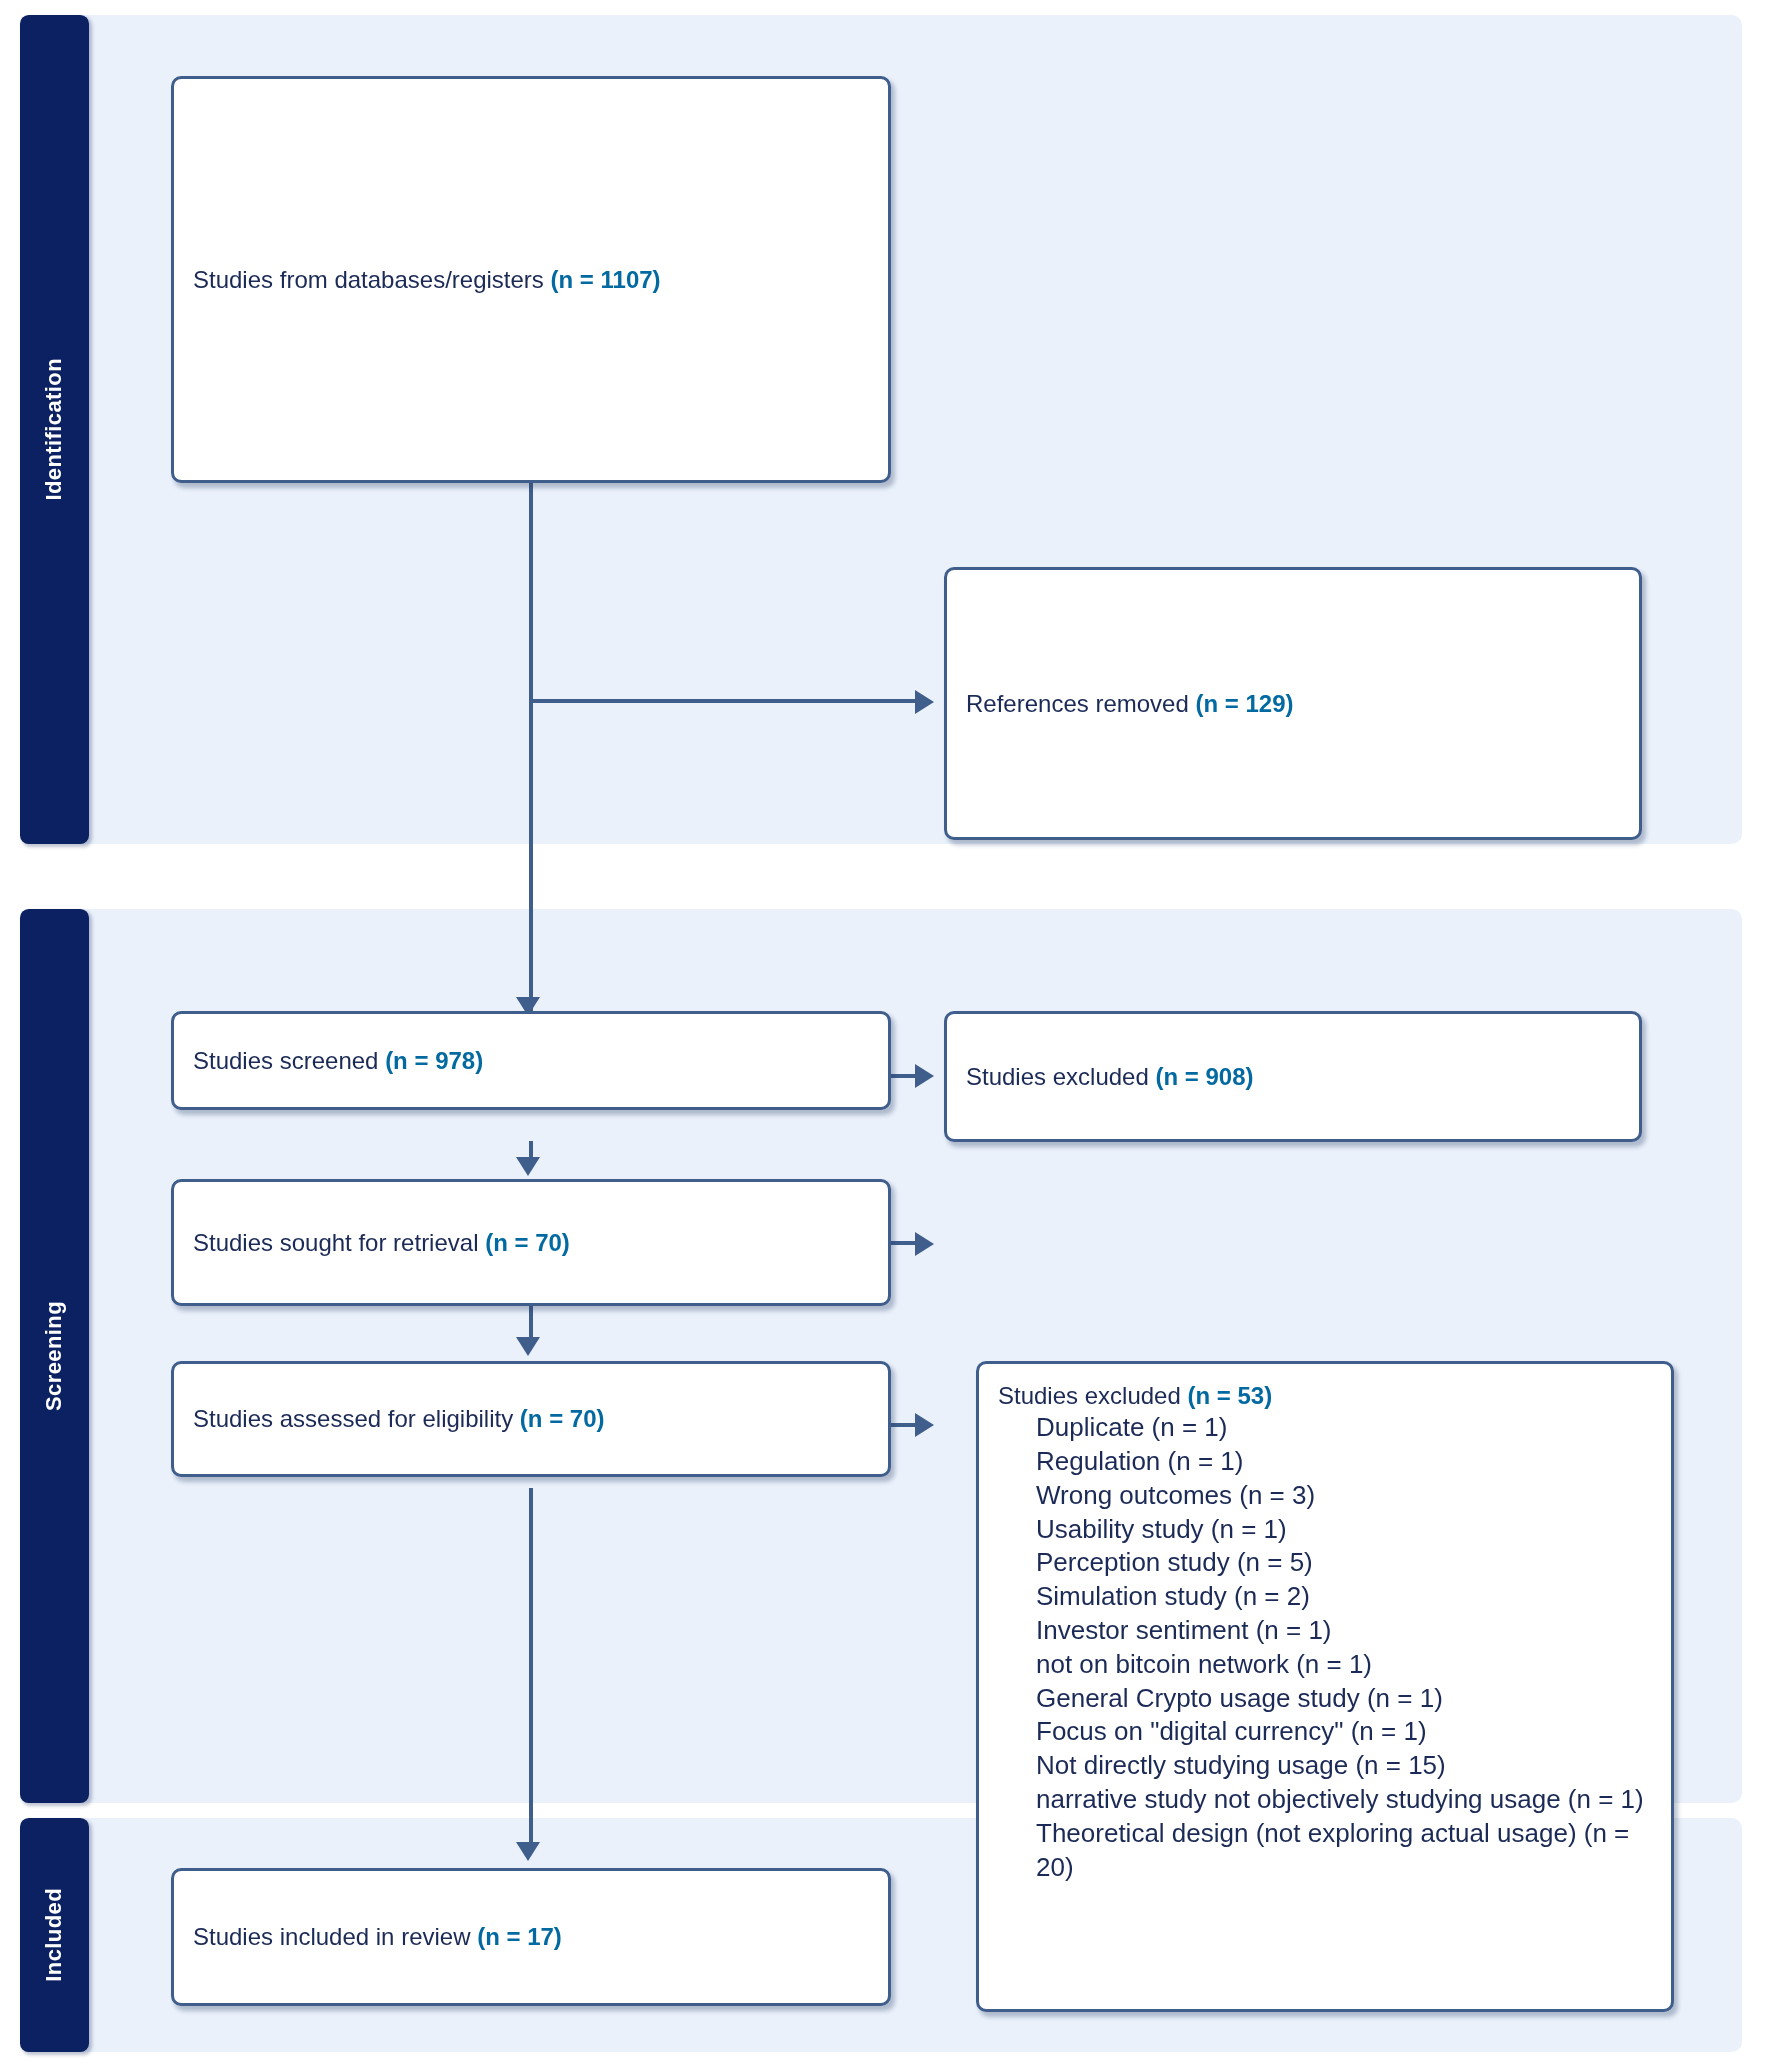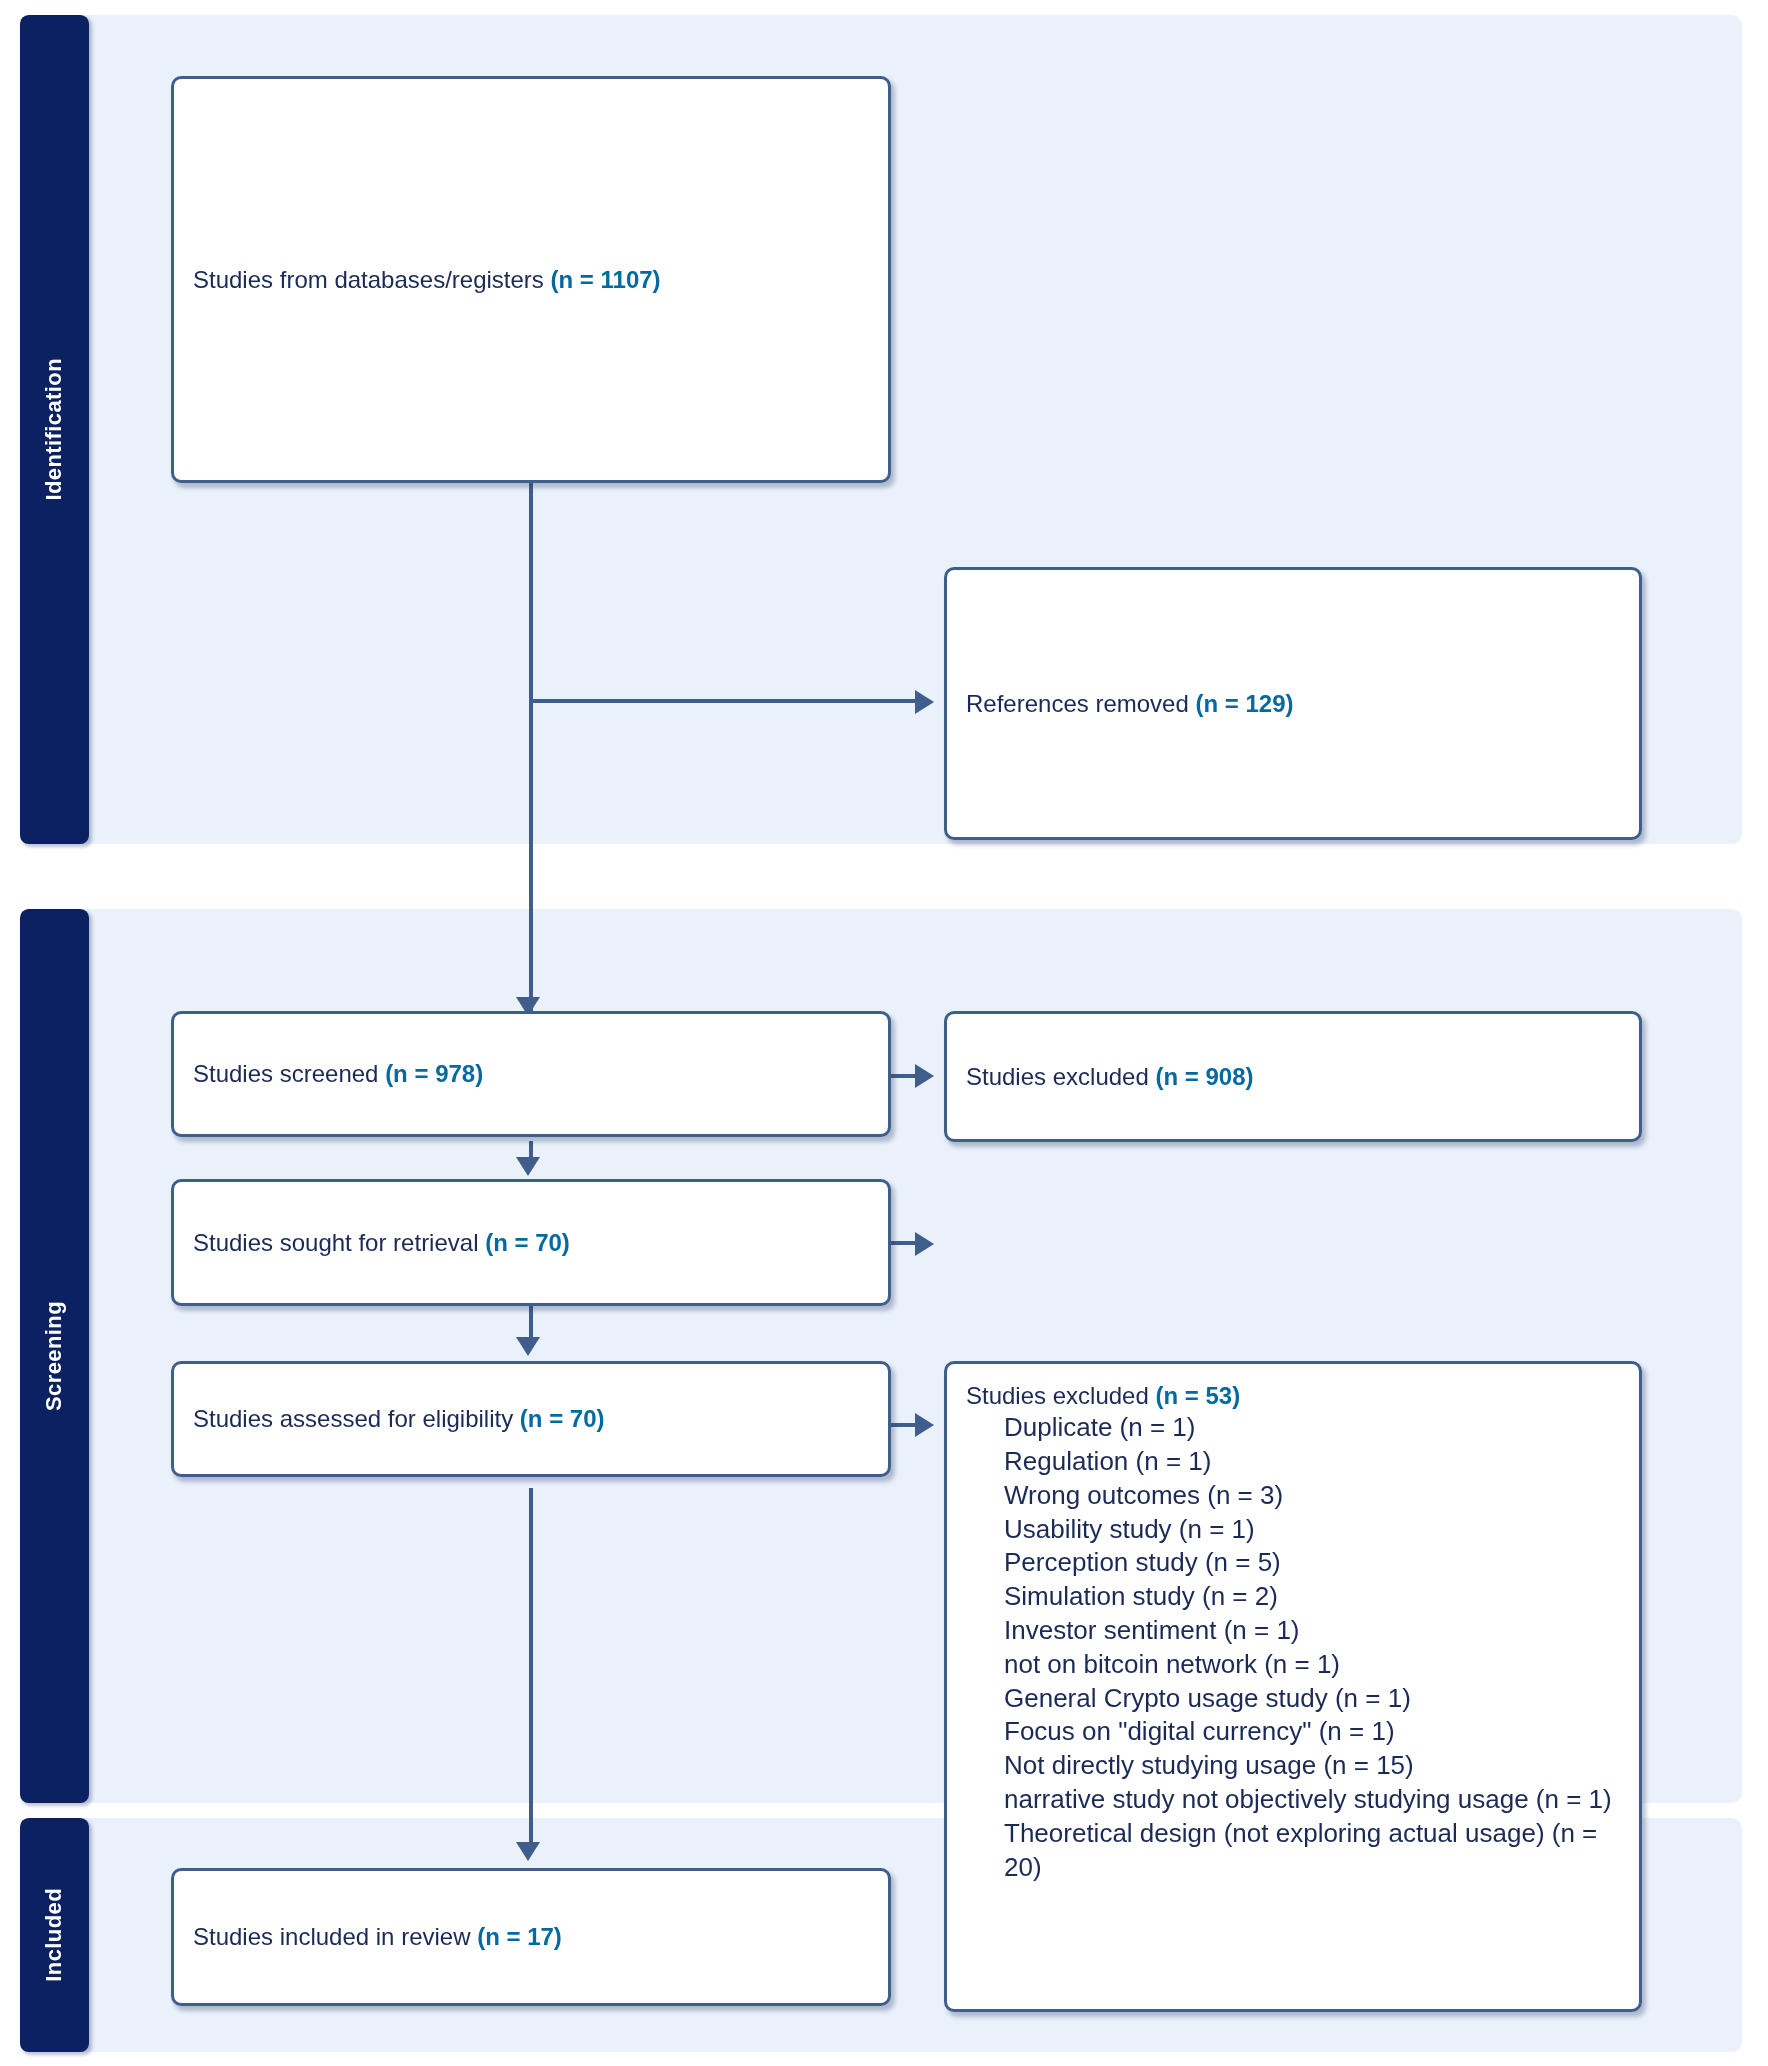--- a/index.html
+++ b/index.html
@@ -66,40 +66,41 @@
   .flowbox .boxtext {
     padding: 0 19px;
     font-size: 24px;
     color: #1b2a56;
     line-height: 1.30;
     width: 100%;
     box-sizing: border-box;
   }
   .flowbox.top-aligned {
     align-items: flex-start;
+    margin-left: 32px;
   }
   .flowbox.top-aligned .boxtext {
     padding-top: 16px;
   }
   .nval {
     color: #0369a1;
     font-weight: bold;
   }
   .reason-line {
     padding-left: 38px;
     text-indent: 0;
     font-size: 26px;
     color: #1b2a56;
     line-height: 1.30;
   }
 
   
   #box-databases   { left: 171px;  top: 76px;  width: 720px;  height: 407px; }
   #box-refs-removed{ left: 944px; top: 567px;  width: 698px;  height: 273px; }
-  #box-screened    { left: 171px;  top: 1011px; width: 720px;  height: 126px; }
+  #box-screened    { left: 171px;  top: 1011px; width: 720px;  height: 99px; }
   #box-excluded-908{ left: 944px; top: 1011px; width: 698px;  height: 131px; }
   #box-sought      { left: 171px;  top: 1179px; width: 720px;  height: 127px; }
   #box-not-retr    { left: 944px; top: 1179px; width: 698px;  height: 127px; }
   #box-eligibility { left: 171px;  top: 1361px; width: 720px;  height: 116px; }
   #box-excluded-53 { left: 944px; top: 1361px; width: 698px;  height: 651px; }
   #box-included    { left: 171px;  top: 1868px; width: 720px;  height: 138px; }
 
   
   .vline {
     position: absolute;

